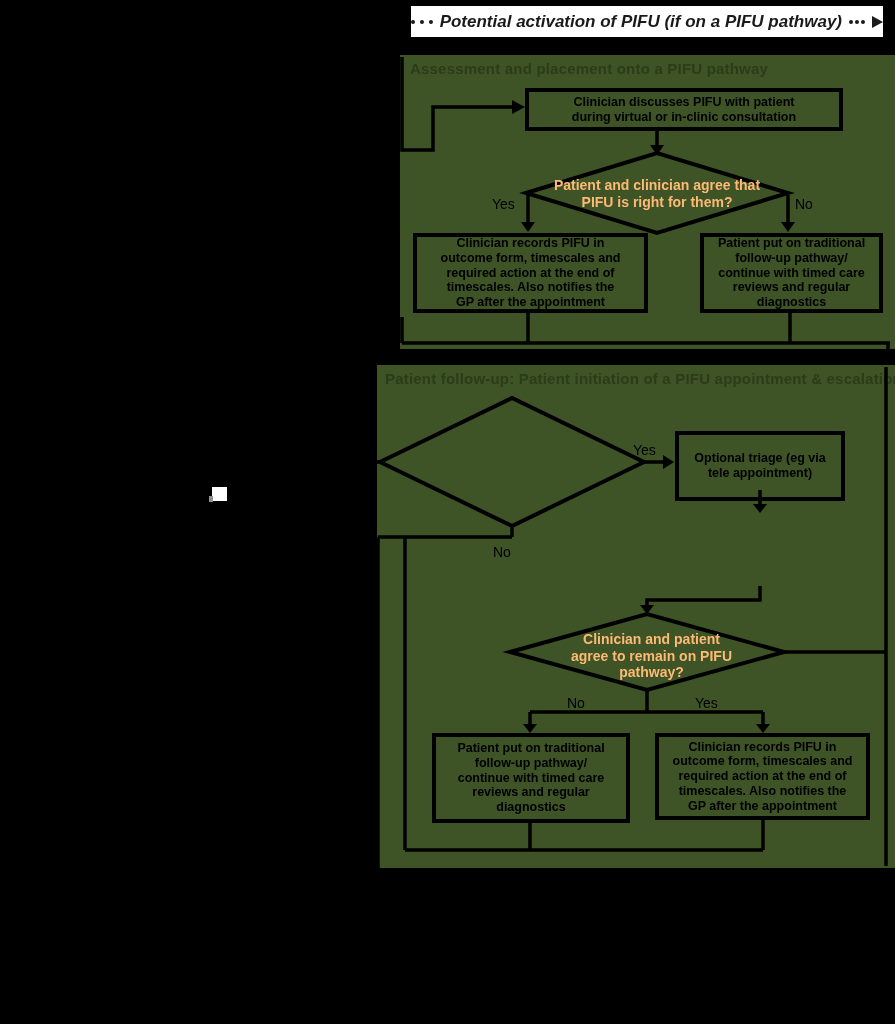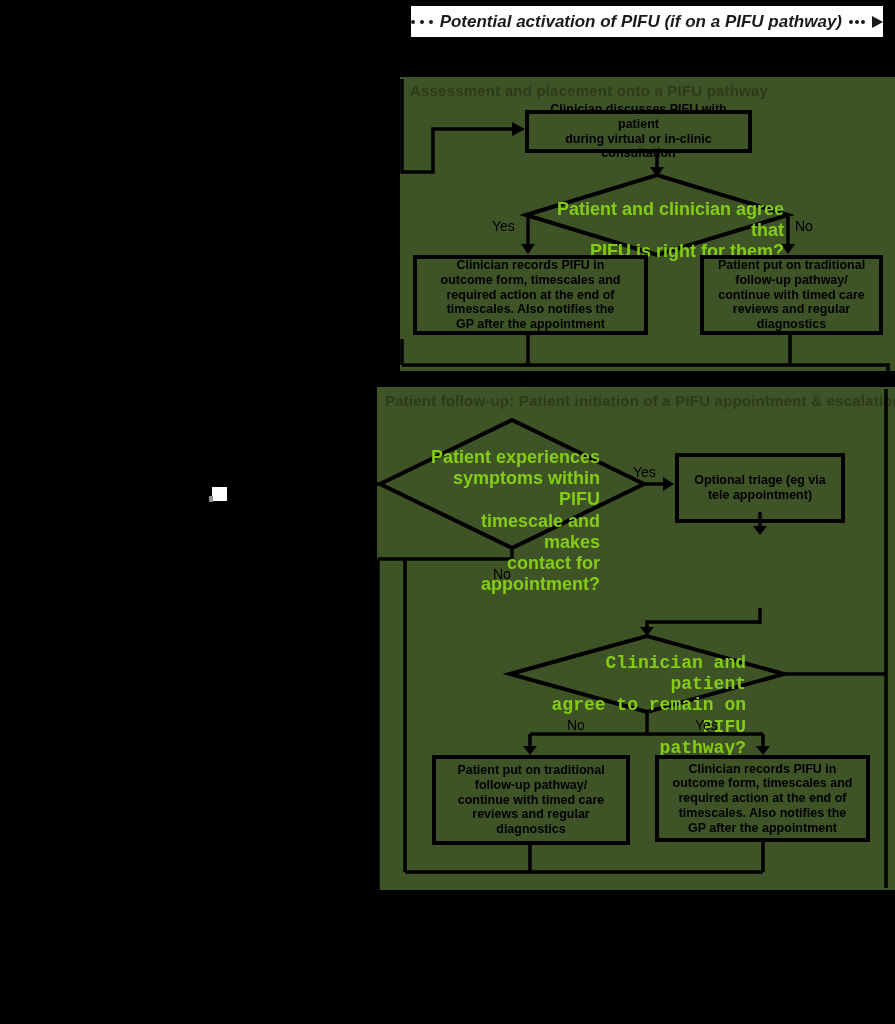--- a/index.html
+++ b/index.html
@@ -1,34 +1,34 @@
 <!DOCTYPE html>
 <html><head>
 <meta charset="utf-8">
 <style>
   html,body { margin:0; padding:0; }
   body {
     width:895px; height:1024px; position:relative; overflow:hidden;
     background:#000;
     font-family:"Liberation Sans", sans-serif;
   }
-  .panel { position:absolute; background:#3e5326;margin-top:22px; }
+  .panel { position:absolute; background:#3e5326; }
   .hdr {
     position:absolute; font-weight:bold; font-size:15px; color:#2c3c19;
     letter-spacing:.2px; white-space:nowrap;
   }
   .fbox {
     position:absolute; border:4px solid #000; box-sizing:border-box;
     display:flex; align-items:center; justify-content:center;
     text-align:center; font-weight:bold; font-size:12.5px; line-height:1.18;
     color:#000; white-space:pre-line;
   }
   .dtext {
-    position:absolute; text-align:right; font-weight:bold; font-size:18px;
-    line-height:1.18; color:#84cc16; white-space:pre-line;
+    position:absolute; text-align:center; font-weight:bold; font-size:14px;
+    line-height:1.18; color:#fdba74; white-space:pre-line;
   }
   .lbl { position:absolute; font-weight:normal; font-size:14px; color:#000; }
   svg.wires { position:absolute; left:0; top:0; display:block; }
   .wires path { stroke:#000; stroke-width:3.5; fill:none; }
   .wires polygon.shape { fill:#3e5326; stroke:#000; stroke-width:4; }
   .wires polygon.ah { fill:#000; stroke:none; }
 
   .banner {
     position:absolute; left:408px; top:3px; width:478px; height:37px;
     background:#fff; border:3px solid #000; box-sizing:border-box;
@@ -77,21 +77,21 @@
     <path d="M 388,140 L 388,167"></path>
     <polygon class="ah" points="381,167 395,167 388,177"></polygon>
 
     <path d="M 128,258 L 128,288"></path>
     <path d="M 390,258 L 390,288"></path>
     <path d="M 2,262 L 2,288"></path>
     <path d="M 2,288 L 490,288"></path>
     <path d="M 488,288 L 488,294"></path>
   </svg>
 
-  <div class="fbox" style="left:125px; top:33px; width:227px; height:43px;">Clinician discusses PIFU with patient
+  <div class="fbox" style="left:125px; top:33px; width:318px; height:43px;">Clinician discusses PIFU with patient
 during virtual or in-clinic consultation</div>
 
   <div class="dtext" style="left:130px; top:122px; width:254px;">Patient and clinician agree that
 PIFU is right for them?</div>
 
   <div class="lbl" style="left:92px; top:141px;">Yes</div>
   <div class="lbl" style="left:395px; top:141px;">No</div>
 
   <div class="fbox" style="left:13px; top:178px; width:235px; height:80px;">Clinician records PIFU in
 outcome form, timescales and
@@ -140,34 +140,29 @@
     <path d="M 153,458 L 153,485"></path>
     <path d="M 386,455 L 386,485"></path>
     <path d="M 28,485 L 386,485"></path>
 
     <path d="M 28,172 L 28,485"></path>
     <path d="M 135,161 L 135,172"></path>
     <path d="M 1,172 L 135,172"></path>
     <path d="M 1,172 L 1,503"></path>
   </svg>
 
-  <div class="dtext" style="left:48px; top:60px; width:175px;">Patient experiences
-symptoms within PIFU
-timescale and makes
-contact for
-appointment?</div>
 
   <div class="lbl" style="left:256px; top:77px;">Yes</div>
   <div class="lbl" style="left:116px; top:179px;">No</div>
 
   <div class="fbox" style="left:298px; top:66px; width:170px; height:70px;">Optional triage (eg via
 tele appointment)</div>
 
 
-  <div class="dtext" style="left:144px; top:266px; width:225px;font-family:Liberation Mono, monospace;">Clinician and patient
+  <div class="dtext" style="left:162px; top:266px; width:225px;">Clinician and patient
 agree to remain on PIFU
 pathway?</div>
 
   <div class="lbl" style="left:190px; top:330px;">No</div>
   <div class="lbl" style="left:318px; top:330px;">Yes</div>
 
   <div class="fbox" style="left:55px; top:368px; width:198px; height:90px;">Patient put on traditional
 follow-up pathway/
 continue with timed care
 reviews and regular

